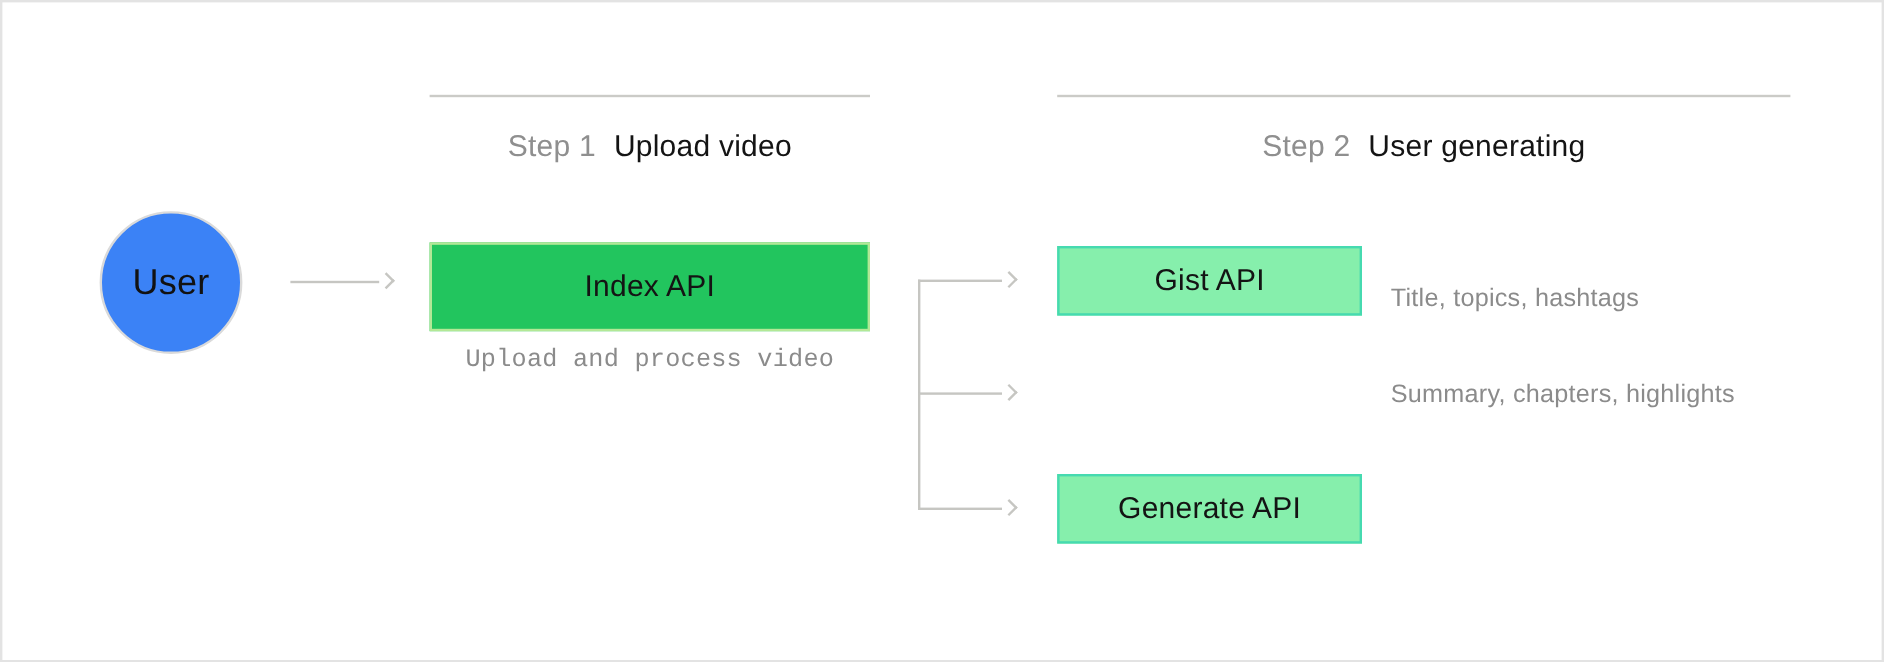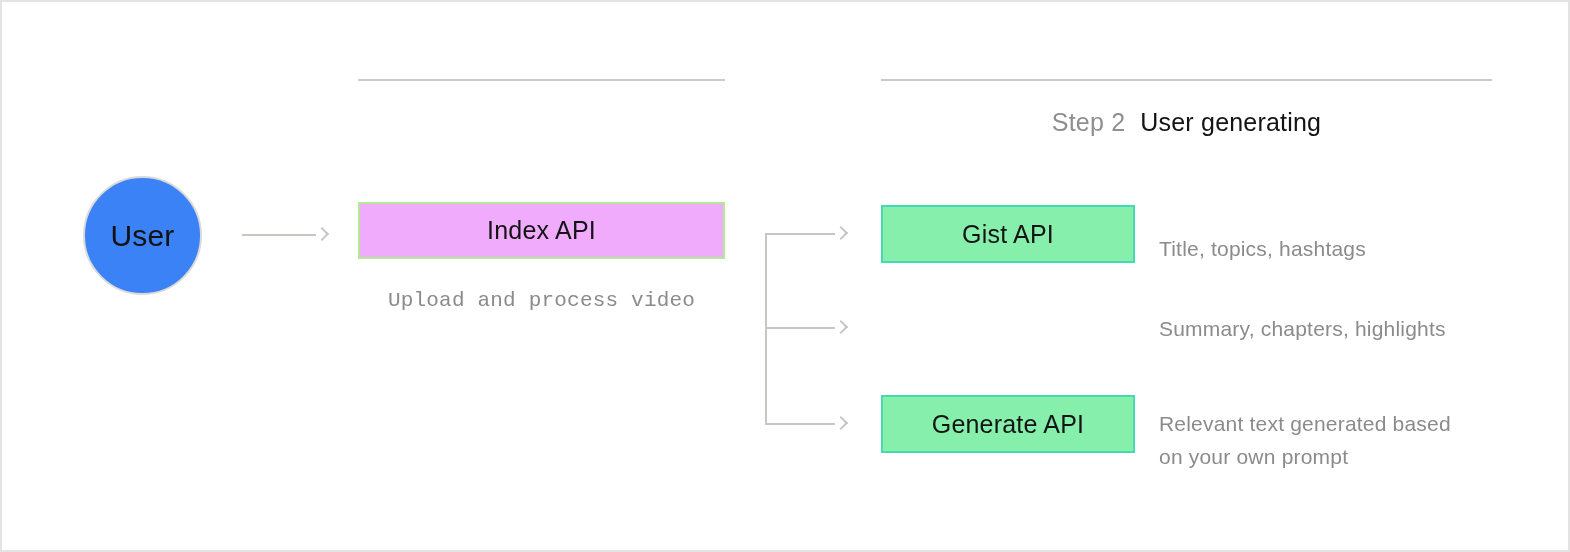--- a/index.html
+++ b/index.html
@@ -59,22 +59,22 @@
     position: absolute;
     box-sizing: border-box;
     display: flex;
     align-items: center;
     justify-content: center;
     font-size: 25px;
     color: #141414;
     letter-spacing: 0.2px;
   }
   .box-green {
-    left: 356px; top: 200px; width: 367px; height: 57px;
-    background: #f0abfc;
+    left: 356px; top: 200px; width: 367px; height: 74px;
+    background: #22c55e;
     border: 2px solid #b3e896;
   }
   .box-teal {
     left: 879px; width: 254px; height: 58px;
     background: #86efac;
     border: 2px solid #46dab0;
   }
   .box-gist     { top: 203px; }
   .box-summary  { top: 297px; }
   .box-generate { top: 393px; }
@@ -137,20 +137,23 @@
 
   <div class="user-circle">
     <span>User</span>
   </div>
 
   <div class="arrow arrow-user">
     <span class="chev"></span>
   </div>
 
   <div class="hline rule1"></div>
+  <div class="step-header header1">
+    <span class="prefix">Step 1</span><span class="title">Upload video</span>
+  </div>
   <div class="apibox box-green">
     <span>Index API</span>
   </div>
   <div class="caption">Upload and process video</div>
 
   <div class="branch-v"></div>
   <div class="arrow branch-arrow ba-gist">
     <span class="chev"></span>
   </div>
   <div class="arrow branch-arrow ba-summary">
@@ -168,15 +171,14 @@
   <div class="apibox box-teal box-gist">
     <span>Gist API</span>
   </div>
   <div class="desc desc-gist">Title, topics, hashtags</div>
 
   <div class="desc desc-summary">Summary, chapters, highlights</div>
 
   <div class="apibox box-teal box-generate">
     <span>Generate API</span>
   </div>
-  <div class="desc desc-generate">Relevant text generated based on your own prompt</div>
 
 </div>
 
 </body></html>

